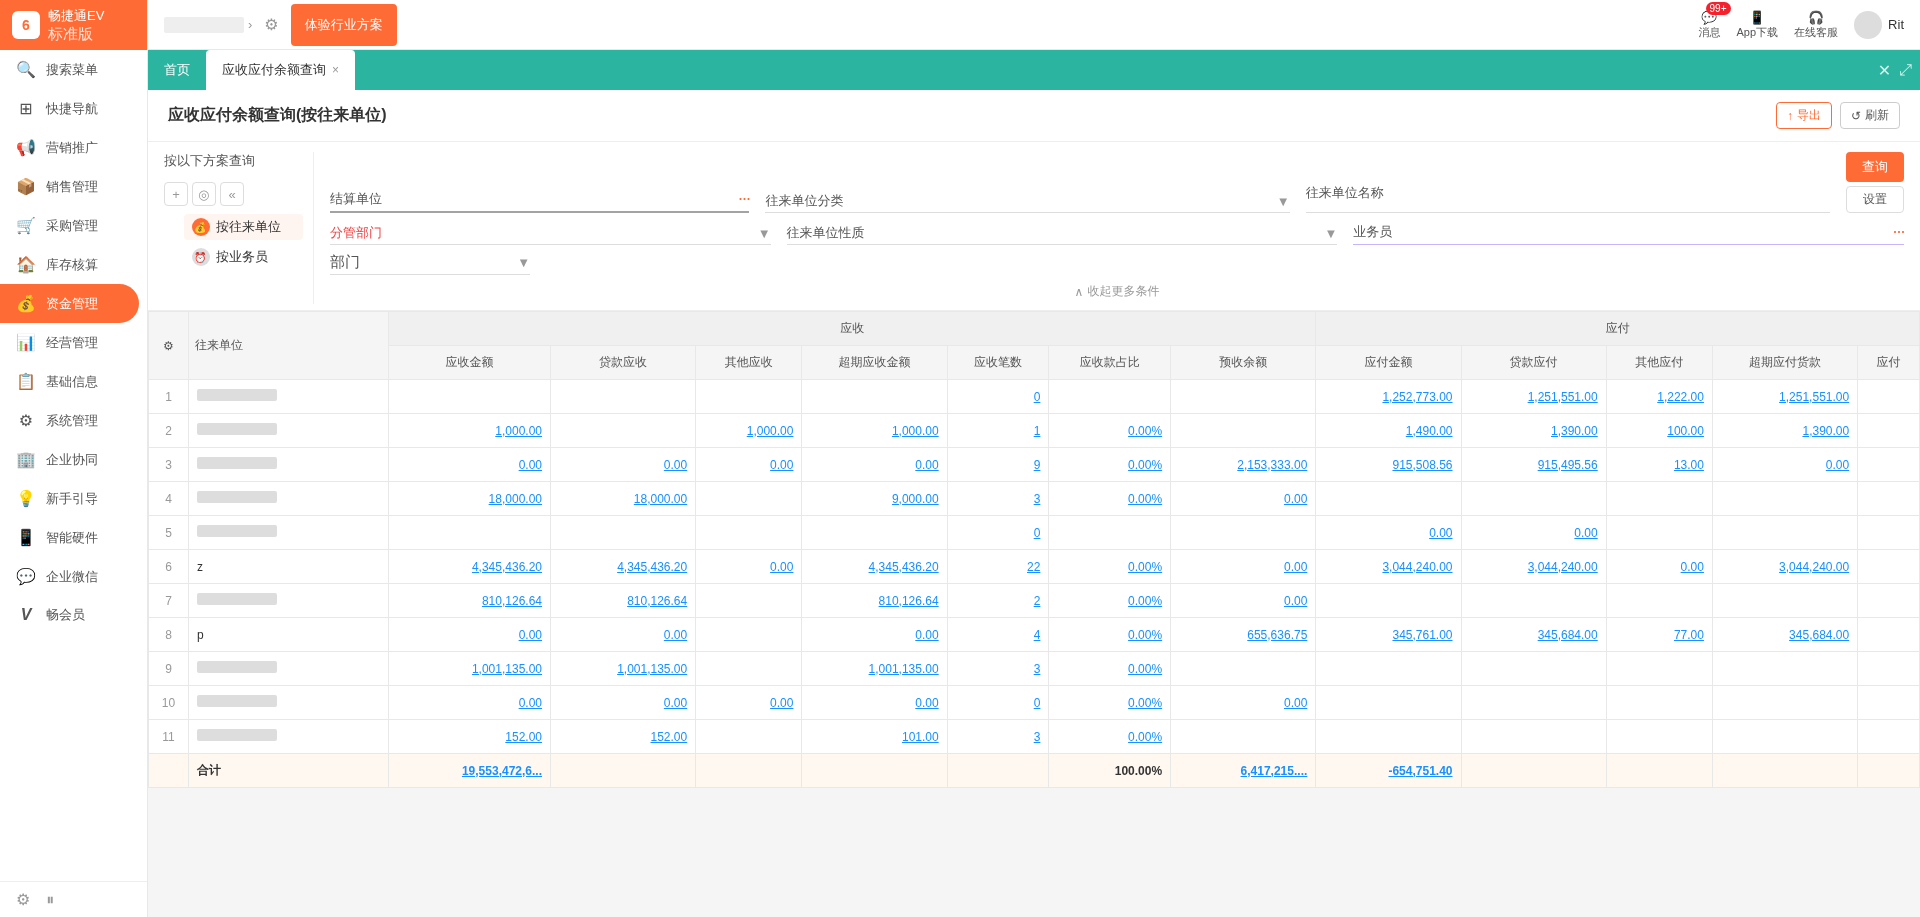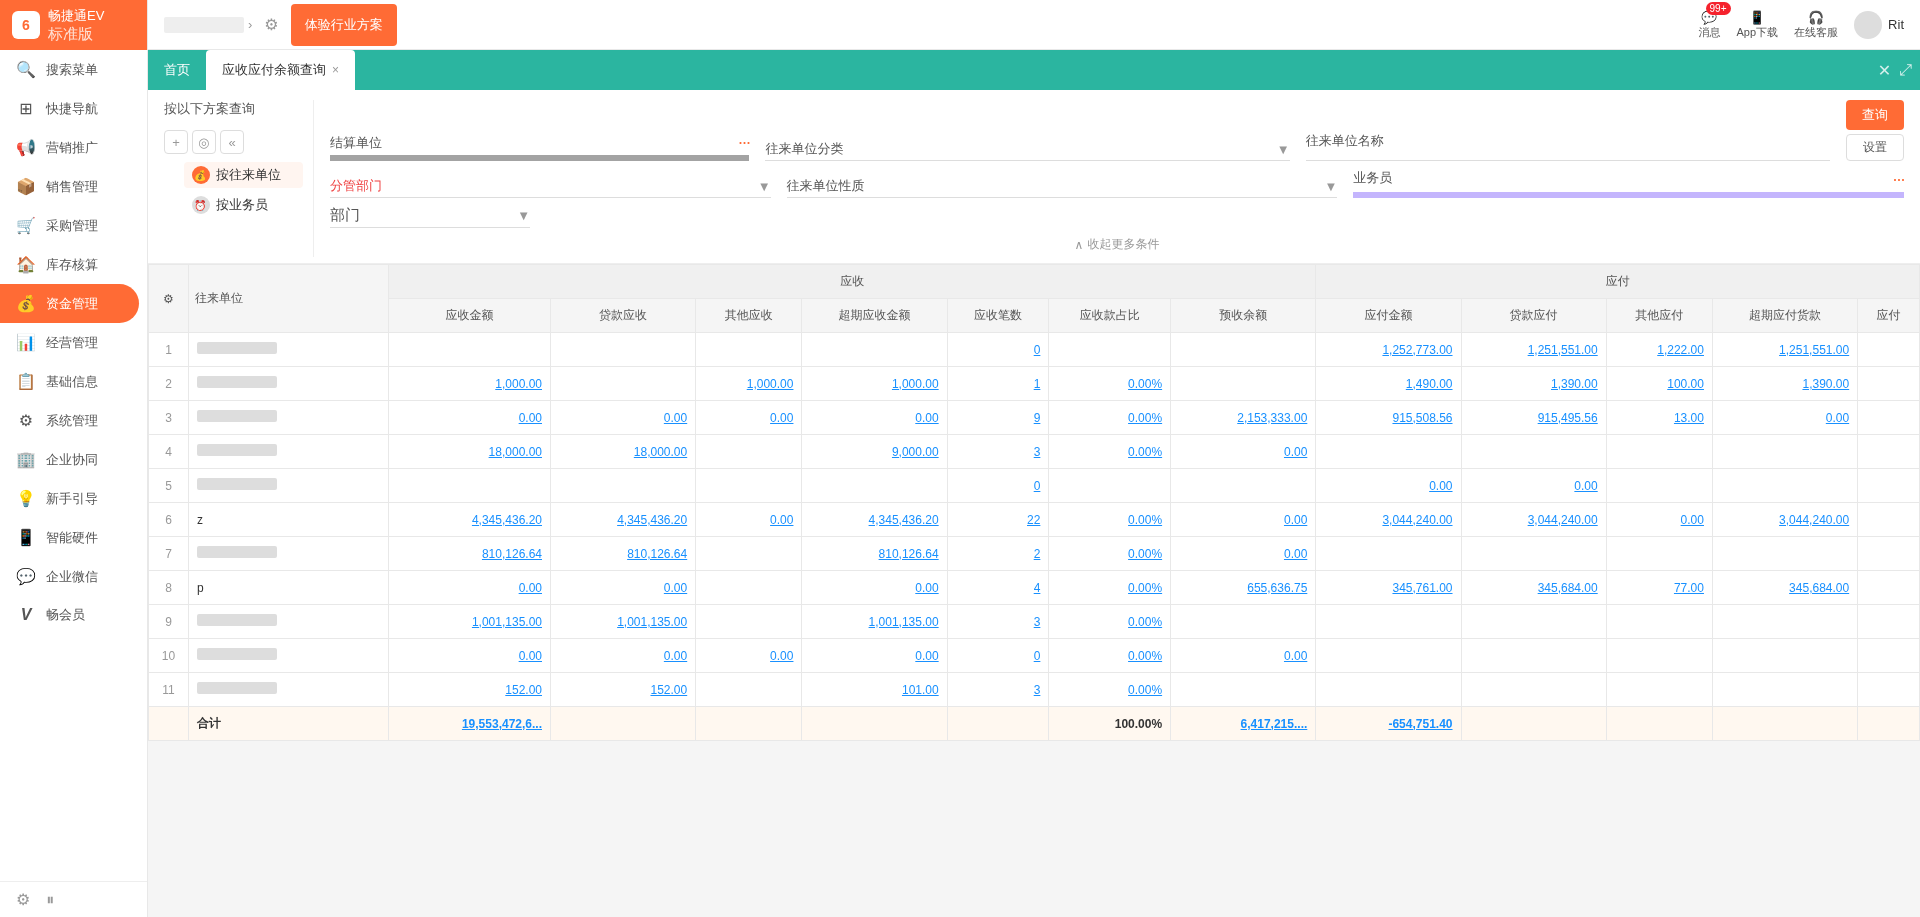--- a/index.html
+++ b/index.html
@@ -256,20 +256,33 @@
     <span class="tab-close">×</span>
   </div>
   <div class="tabbar-right">
     <span class="tabbar-icon">✕</span>
     <span class="tabbar-icon">⤢</span>
   </div>
 </div>
 
 <div class="main">
 
+  <div class="page-header">
+    <span class="page-title">应收应付余额查询(按往来单位)</span>
+    <div class="page-actions">
+      <button class="btn-export">
+        <span>↑</span>
+        <span>导出</span>
+      </button>
+      <button class="btn-refresh">
+        <span>↺</span>
+        <span>刷新</span>
+      </button>
+    </div>
+  </div>
 
   <div style="display:flex; background:#fff; border-bottom:1px solid #eee; padding: 10px 16px 6px 16px;">
 
     <div style="width:150px; flex-shrink:0; border-right:1px solid #eee; padding-right:10px;">
       <div class="filter-header">
         <span class="filter-label">按以下方案查询</span>
       </div>
       <div style="display:flex;gap:4px;margin-bottom:8px;">
         <div class="filter-add-btn">
           <span>+</span>
@@ -289,21 +302,21 @@
         <div class="filter-option">
           <div class="filter-option-icon gray">⏰</div>
           <span>按业务员</span>
         </div>
       </div>
     </div>
 
     <div style="flex:1; padding-left:16px;">
 
       <div style="display:flex; gap:16px; margin-bottom:8px; align-items:flex-end;">
-        <div style="flex:1.2; display:flex; align-items:center; gap:6px; border-bottom:6px solid #a3a3a3; padding-bottom:2px;">
+        <div style="flex:1.2; display:flex; align-items:center; gap:6px; border-bottom:2px solid #a3a3a3; padding-bottom:2px;">
           <span style="white-space:nowrap;font-size:13px;color:#555;">结算单位</span>
           <div style="flex:1;"></div>
           <span style="color:#ff6b35;font-size:18px;letter-spacing:-2px;cursor:pointer;">···</span>
         </div>
         <div style="flex:1.5; display:flex; align-items:center; gap:6px; border-bottom:1px solid #ddd; padding-bottom:2px;">
           <span style="white-space:nowrap;font-size:13px;color:#555;">往来单位分类</span>
           <div style="flex:1;"></div>
           <span style="color:#999;">▼</span>
         </div>
         <div style="flex:1.5; display:flex; align-items:center; gap:6px; border-bottom:1px solid #ddd; padding-bottom:10px;">
@@ -320,21 +333,21 @@
         <div style="flex:1.2; display:flex; align-items:center; gap:6px; border-bottom:1px solid #ddd; padding-bottom:2px;">
           <span style="white-space:nowrap;font-size:13px;color:#ef4444;">分管部门</span>
           <div style="flex:1;"></div>
           <span style="color:#999;">▼</span>
         </div>
         <div style="flex:1.5; display:flex; align-items:center; gap:6px; border-bottom:1px solid #ddd; padding-bottom:2px;">
           <span style="white-space:nowrap;font-size:13px;color:#555;">往来单位性质</span>
           <div style="flex:1;"></div>
           <span style="color:#999;">▼</span>
         </div>
-        <div style="flex:1.5; display:flex; align-items:flex-start; gap:14px; border-bottom:6px solid #c4b5fd; padding-bottom:2px;">
+        <div style="flex:1.5; display:flex; align-items:center; gap:14px; border-bottom:1px solid #c4b5fd; padding-bottom:2px;">
           <span style="white-space:nowrap;font-size:13px;color:#555;">业务员</span>
           <div style="flex:1;"></div>
           <span style="color:#ff6b35;font-size:18px;letter-spacing:-2px;cursor:pointer;">···</span>
         </div>
       </div>
 
       <div style="display:flex; gap:16px; margin-bottom:4px; align-items:flex-end;">
         <div style="width:200px; display:flex; align-items:center; gap:6px; border-bottom:1px solid #ddd; padding-bottom:2px;">
           <span style="white-space:nowrap;font-size:15px;color:#555;">部门</span>
           <div style="flex:1;"></div>

